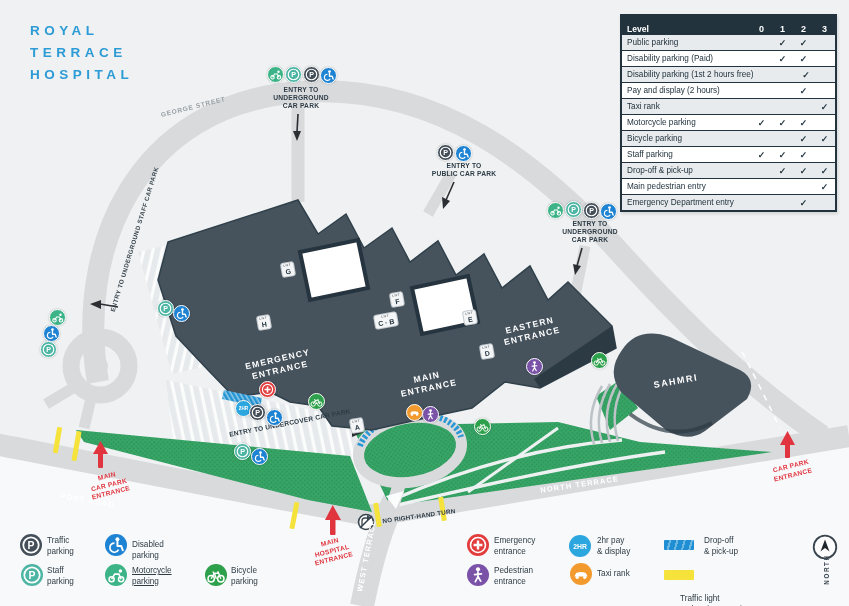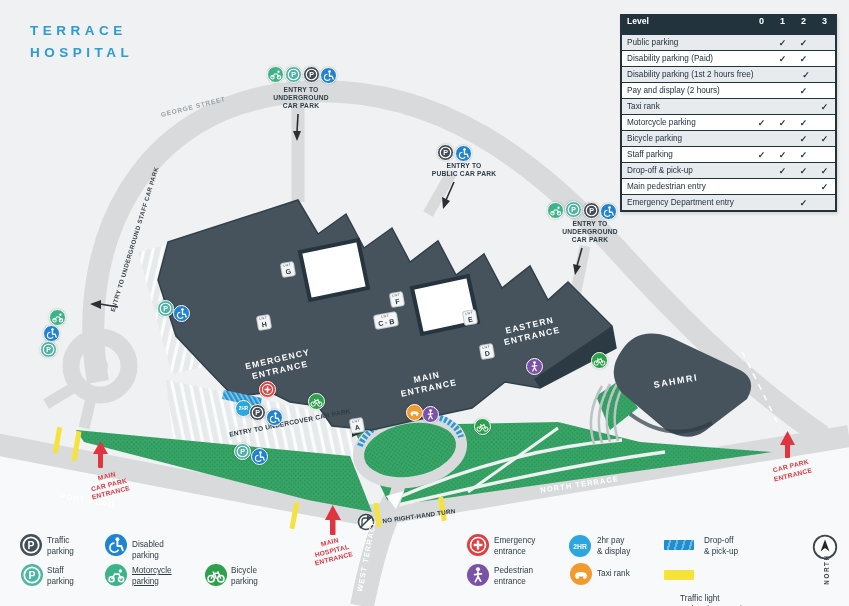--- a/index.html
+++ b/index.html
@@ -12,21 +12,21 @@
   .bldglabel{position:absolute;color:#fff;font-weight:bold;white-space:pre-line;text-align:center;line-height:1.32;font-size:8.6px;letter-spacing:1.2px;}
   .badge{position:absolute;border-radius:50%;box-sizing:border-box;}
   .badge svg{display:block;width:100%;height:100%;}
   .mapbadge{border:1.5px solid #fff;box-shadow:0 0 2px rgba(0,0,0,.25);}
   .lift{position:absolute;background:#f4f5f6;color:#22333e;border-radius:2px;text-align:center;transform:rotate(-10deg);box-shadow:0 0 0 1px #c3c9cd;font-weight:bold;}
   .lift .sub{display:block;font-size:3px;letter-spacing:.4px;line-height:3.4px;padding-top:1.4px;color:#5a6770;}
   .lift .ltr{display:block;font-size:7px;line-height:7.5px;padding-bottom:1px;}
   .bar{position:absolute;border-radius:1px;}
   .leglabel{position:absolute;font-size:8.2px;color:#2e3c46;white-space:pre-line;line-height:1.32;}
   .ltable{position:absolute;left:620px;top:14px;width:213px;border:2px solid #22333e;background:#fff;box-shadow:1px 2px 3px rgba(0,0,0,.12);}
-  .lt-head{display:flex;align-items:flex-start;height:18px;background:#22333e;color:#fff;font-weight:bold;font-size:8.6px;}
+  .lt-head{display:flex;align-items:flex-end;height:18px;background:#22333e;color:#fff;font-weight:bold;font-size:8.6px;}
   .lt-row{display:flex;align-items:center;height:15px;border-top:1px solid #22333e;font-size:8.2px;color:#22333e;background:#fff;}
   .lt-row.alt{background:#e8ebed;}
   .lt-lbl{flex:1;padding-left:5px;white-space:nowrap;}
   .lt-cell{width:21px;text-align:center;font-weight:bold;font-size:9px;flex:0 0 21px;}
   .compass{position:absolute;}
   .northlabel{position:absolute;font-size:6.3px;letter-spacing:1.6px;text-align:center;color:#39454e;font-weight:bold;}
 </style>
 </head>
 <body>
 
@@ -132,20 +132,21 @@
 
     <g>
       <circle cx="366" cy="522" r="7.5" fill="#fdfdfd" stroke="#39454e" stroke-width="1.6"></circle>
       <path d="M362,526 L362,521 Q362,518 365,518 L368,518" stroke="#39454e" stroke-width="1.3" fill="none"></path>
       <polygon points="367,515 367,521 371.5,518" fill="#39454e"></polygon>
       <line x1="360" y1="528" x2="372" y2="516" stroke="#39454e" stroke-width="1.6"></line>
     </g>
   </svg>
 
   <div class="title">
+    <div>ROYAL</div>
     <div>TERRACE</div>
     <div>HOSPITAL</div>
   </div>
 
   <div class="roadlabel" style="left:160px;top:103px;font-size:6.5px;color:#9aa1a6;letter-spacing:.8px;transform:rotate(-14deg);">GEORGE STREET</div>
   <div style="position:absolute;left:112px;top:308px;width:142px;font-size:6.2px;color:#39454e;font-weight:bold;letter-spacing:.4px;transform:rotate(-73deg);transform-origin:0 50%;white-space:nowrap;">ENTRY TO UNDERGROUND STAFF CAR PARK</div>
   <div class="roadlabel" style="left:60px;top:496px;transform:rotate(10deg);">PORT ROAD</div>
   <div class="roadlabel" style="left:330px;top:551px;transform:rotate(-79deg);transform-origin:50% 50%;">WEST TERRACE</div>
   <div class="roadlabel" style="left:540px;top:480px;transform:rotate(-8.5deg);">NORTH TERRACE</div>
   <div class="maplabel" style="left:382px;top:511px;width:90px;font-size:6.3px;transform:rotate(-8deg);white-space:nowrap;text-align:left;">NO RIGHT-HAND TURN</div>

